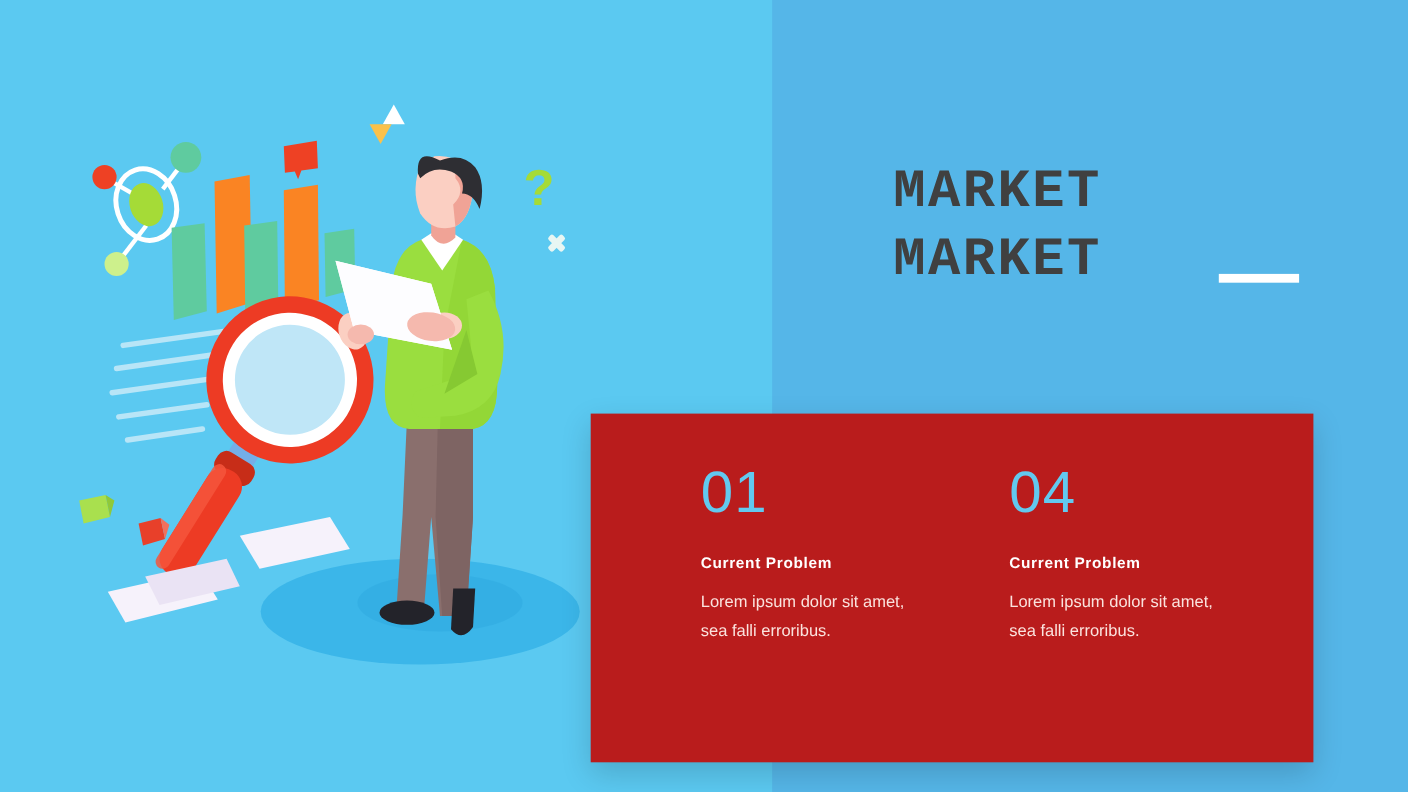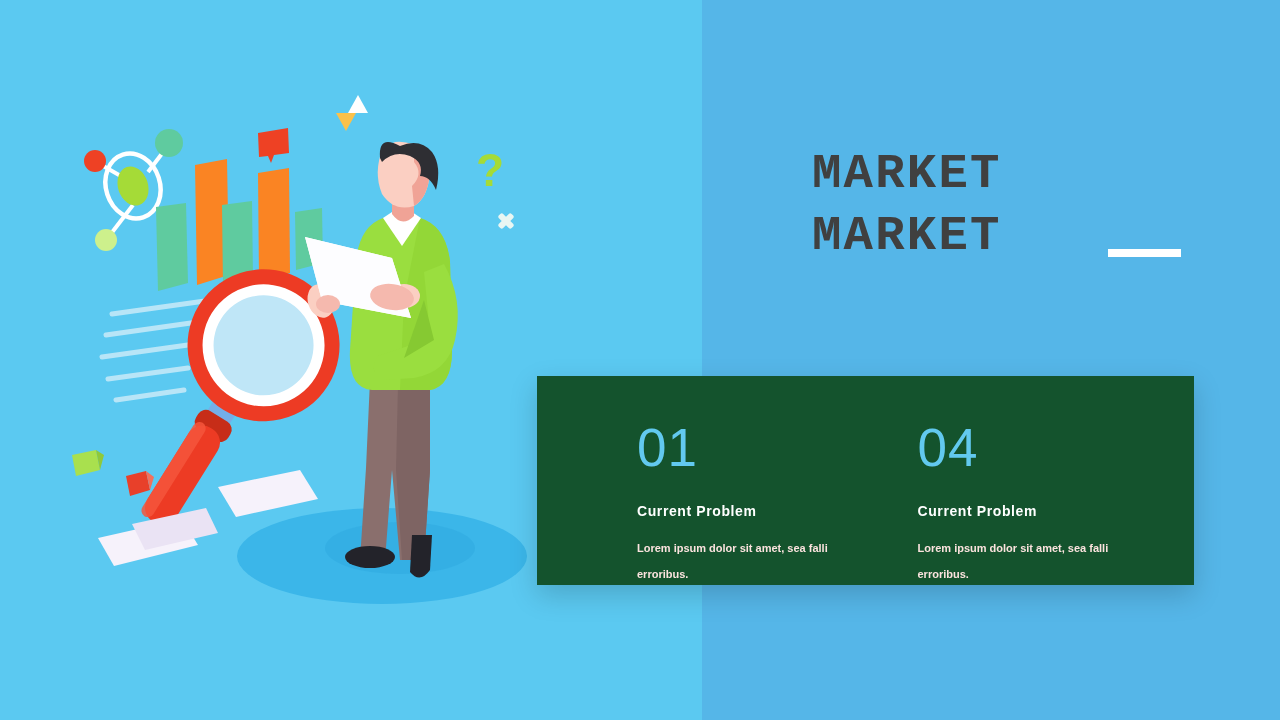--- a/index.html
+++ b/index.html
@@ -55,22 +55,22 @@
     height: 8px;
     background: #ffffff;
   }
 
   
   .red-panel {
     position: absolute;
     left: 537px;
     top: 376px;
     width: 657px;
-    height: 209px;
-    background: #14532d;
+    height: 317px;
+    background: #b91c1c;
     box-shadow: 0 10px 26px rgba(0,0,0,0.17);
   }
   .cols {
     position: absolute;
     left: 0; top: 0;
     width: 100%; height: 100%;
     display: flex;
   }
   .col {
     width: 50%;
@@ -88,22 +88,22 @@
   }
   .head {
     margin-top: 28px;
     font-size: 14px;
     font-weight: bold;
     color: #ffffff;
     letter-spacing: 0.6px;
   }
   .body-text {
     margin-top: 16px;
-    font-size: 11px;
-    font-weight: 700;
+    font-size: 15px;
+    font-weight: 400;
     color: #fbe3de;
     line-height: 26px;
     max-width: 210px;
   }
 
   
   .illus {
     position: absolute;
     left: 0; top: 0;
     width: 702px; height: 720px;

